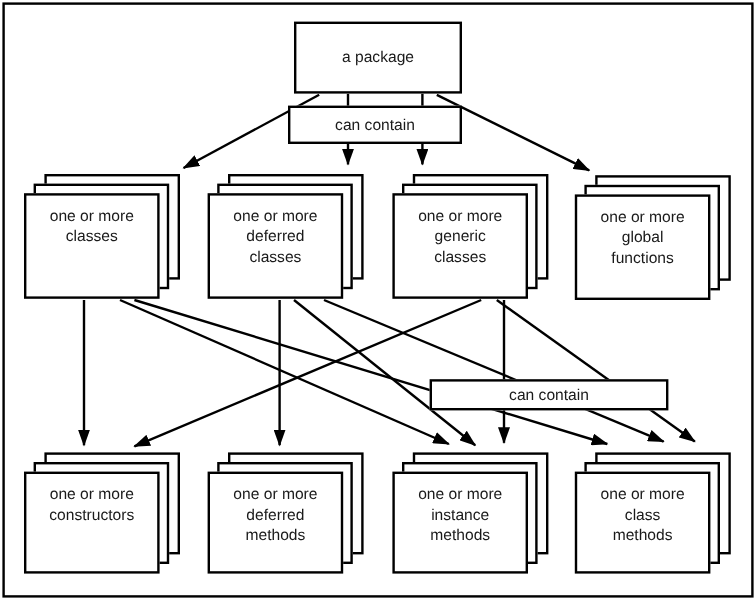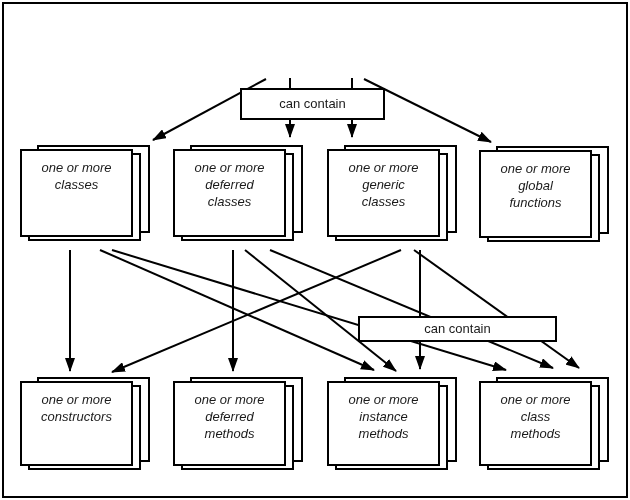--- a/index.html
+++ b/index.html
@@ -11,21 +11,21 @@
   .box{position:absolute;background:#ffffff;border:2px solid #000;box-sizing:border-box;z-index:2;}
   .lbl{font-size:13px;line-height:1.30;color:#1a1a1a;text-align:center;white-space:pre-line;}
   .center{display:flex;align-items:center;justify-content:center;}
   .topalign{display:flex;align-items:flex-start;justify-content:center;padding-top:9px;}
   .stack{position:absolute;z-index:2;}
   .layer{position:absolute;width:113px;background:#ffffff;border:2px solid #000;box-sizing:border-box;}
   .stack.r1 .layer{height:88px;}
   .stack.r2 .layer{height:85px;}
   .layer.back{left:17px;top:0;}
   .layer.mid{left:8px;top:8px;}
-  .layer.front{left:0;top:4px;font-style:italic;}
+  .layer.front{left:0;top:16px;}
 </style>
 </head>
 <body>
 
 <div class="stage">
 
   <svg class="lines" width="630" height="500" viewBox="0 0 630 500">
     <defs>
       <marker id="arr" markerWidth="15" markerHeight="10" refX="13" refY="5" orient="auto" markerUnits="userSpaceOnUse">
         <path d="M0,0 L14,5 L0,10 Z" fill="#000"></path>
@@ -46,20 +46,23 @@
       <line x1="112" y1="250" x2="506" y2="370" marker-end="url(#arr)"></line>
       <line x1="245" y1="250" x2="396" y2="371" marker-end="url(#arr)"></line>
       <line x1="270" y1="250" x2="553" y2="368" marker-end="url(#arr)"></line>
       <line x1="401" y1="250" x2="112" y2="372" marker-end="url(#arr)"></line>
       <line x1="414" y1="250" x2="579" y2="368" marker-end="url(#arr)"></line>
     </g>
   </svg>
 
   <div class="frame"></div>
 
+  <div class="box center" style="left:245px;top:18px;width:140px;height:60px;">
+    <span class="lbl">a package</span>
+  </div>
 
   <div class="box center" style="left:240px;top:88px;width:145px;height:32px;">
     <span class="lbl">can contain</span>
   </div>
 
   <div class="stack r1" style="left:20px;top:145px;width:131px;height:105px;">
     <div class="layer back"></div>
     <div class="layer mid"></div>
     <div class="layer front topalign">
       <span class="lbl">one or more

